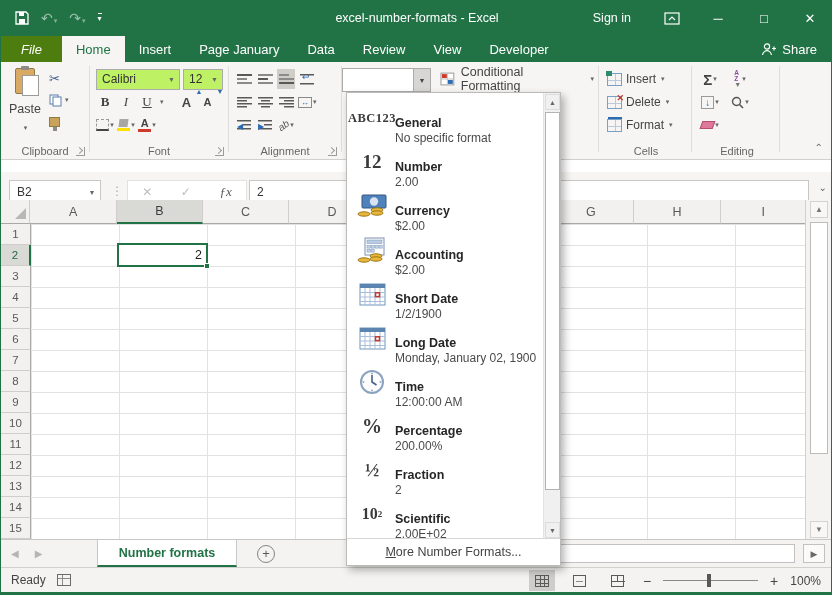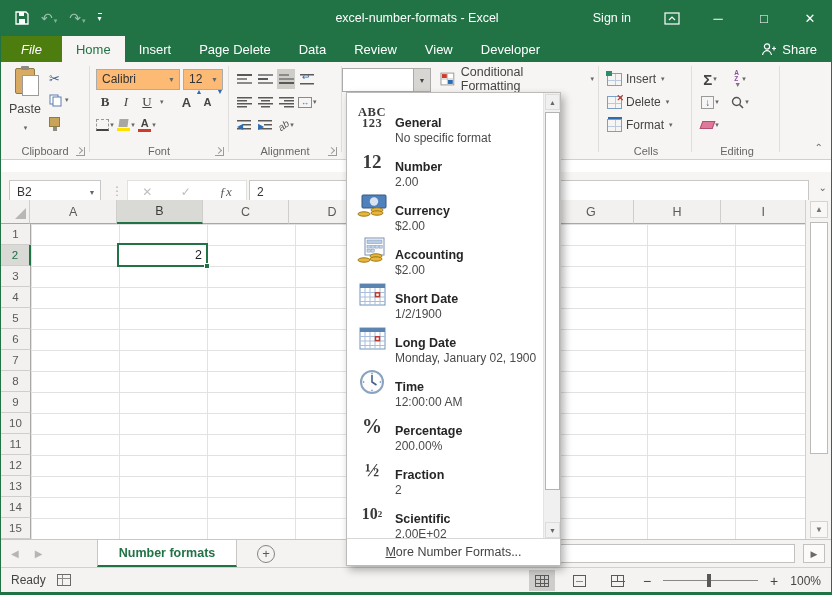--- a/index.html
+++ b/index.html
@@ -52,21 +52,21 @@
   .clipboard-ic { width:20px; height:26px; background:#d8aa63; border:1px solid #8f7b45; border-radius:2px; position:relative; }
   .clipboard-ic::before { content:""; position:absolute; left:5px; top:-3px; width:8px; height:4px; background:#8f8b84; border-radius:1px; }
   .clipboard-ic::after { content:""; position:absolute; left:6px; top:6px; width:15px; height:19px; background:#fff; border:1px solid #9d9b99; }
   .mini-col { position:absolute; left:48px; top:6px; width:36px; display:flex; flex-direction:column; gap:2px; }
   .mini-col .rbtn { justify-content:flex-start; gap:2px; }
   .scissors { color:#44618c; font-size:13px; }
   .painter-ic { width:11px; height:10px; background:#c9a35a; border:1px solid #8f7b45; position:relative; }
   .painter-ic::after { content:""; position:absolute; left:3px; top:9px; width:4px; height:4px; background:#8f8b84; }
 
   
-  .combo { background:#fdba74; border:1px solid #ababab; height:21px; display:flex; align-items:center; }
+  .combo { background:#bef264; border:1px solid #ababab; height:21px; display:flex; align-items:center; }
   .combo .cv { flex:1; padding-left:5px; font-size:12px; color:#333; }
   .combo .cbtn { width:15px; height:100%; display:flex; align-items:center; justify-content:center; font-size:7px; color:#666; }
   .bold { font-weight:bold; font-family:"Liberation Serif",serif; }
   .ital { font-style:italic; font-family:"Liberation Serif",serif; }
   .undl { text-decoration:underline; font-family:"Liberation Serif",serif; }
   .fa { position:relative; font-weight:bold; font-size:13px; }
   .fa sup { position:absolute; top:-4px; right:-7px; font-size:7px; color:#2b6cb3; }
   .border-ic { width:13px; height:12px; border:1px dashed #999; border-bottom:2px solid #444; }
   .bucket-ic { width:13px; height:12px; position:relative; }
   .bucket-ic::before { content:""; position:absolute; left:2px; top:0; width:9px; height:8px; background:#a9a7a3; transform:skewX(-8deg); }
@@ -209,21 +209,21 @@
   .zoom-handle { position:absolute; left:44px; top:-6px; width:4px; height:13px; background:#5a5856; }
   .zoom-pct { font-size:12px; color:#444; }
 
   
   .fmtpanel { position:absolute; left:345px; top:92px; width:215px; height:474px; background:#fff;
               border:1px solid #bdbbb9; box-shadow:3px 4px 8px rgba(0,0,0,.3); z-index:50; }
   .fmtlist { position:absolute; left:0; top:0; right:0; bottom:27px; padding-top:3px; overflow:hidden; }
   .fmtitem { height:44px; display:flex; align-items:center; padding-left:2px; }
   .fi { width:46px; flex:none; display:flex; align-items:center; justify-content:center; }
   .serifb { font-family:"Liberation Serif",serif; font-weight:bold; color:#3a3a3a; }
-  .gen { flex-direction:column; line-height:11px; font-size:12.5px; letter-spacing:.5px; }
+  .gen { flex-direction:row; line-height:11px; font-size:12.5px; letter-spacing:.5px; }
   .big12 { font-size:19px; } .bigpct { font-size:20px; } .bigfrac { font-size:19px; }
   .sci { font-size:16px; } .sci sup { font-size:9px; }
   .ftext { display:flex; flex-direction:column; justify-content:center;margin-top:24px; }
   .ftitle { font-size:12.5px; font-weight:bold; color:#262626; line-height:16px; }
   .fsub { font-size:12px; color:#4a4a4a; line-height:15px; }
   .fmtscroll { position:absolute; right:0; top:0; width:17px; height:446px; background:#f0f0f0; border-left:1px solid #e3e3e3; }
   .fs-btn { position:absolute; left:1px; width:15px; height:16px; background:#f0f0f0; border:1px solid #dcdcdc;
             color:#666; font-size:7px; display:flex; align-items:center; justify-content:center; }
   .fs-up { top:1px; } .fs-down { bottom:1px; }
   .fs-thumb { position:absolute; left:1px; top:19px; width:15px; height:378px; background:#fff; border:1px solid #b5b3b1; }
@@ -261,21 +261,21 @@
     <span class="tb-btn">─</span>
     <span class="tb-btn">□</span>
     <span class="tb-btn">✕</span>
   </div>
 </div>
 
 <div class="tabrow">
   <span class="rtab file">File</span>
   <span class="rtab active">Home</span>
   <span class="rtab">Insert</span>
-  <span class="rtab">Page Delete</span>
+  <span class="rtab">Page January</span>
   <span class="rtab">Data</span>
   <span class="rtab">Review</span>
   <span class="rtab">View</span>
   <span class="rtab">Developer</span>
   <span class="share">
     <svg width="15" height="14" viewBox="0 0 15 14">
         <circle cx="6" cy="4.5" r="2.6" fill="none" stroke="#fff" stroke-width="1.2"></circle>
         <path d="M1.5 13c.6-3 3-4.4 4.5-4.4S10 10 10.5 13" fill="none" stroke="#fff" stroke-width="1.2"></path>
         <path d="M11 6.5h4M13 4.5v4" stroke="#fff" stroke-width="1.2"></path>
       </svg>

